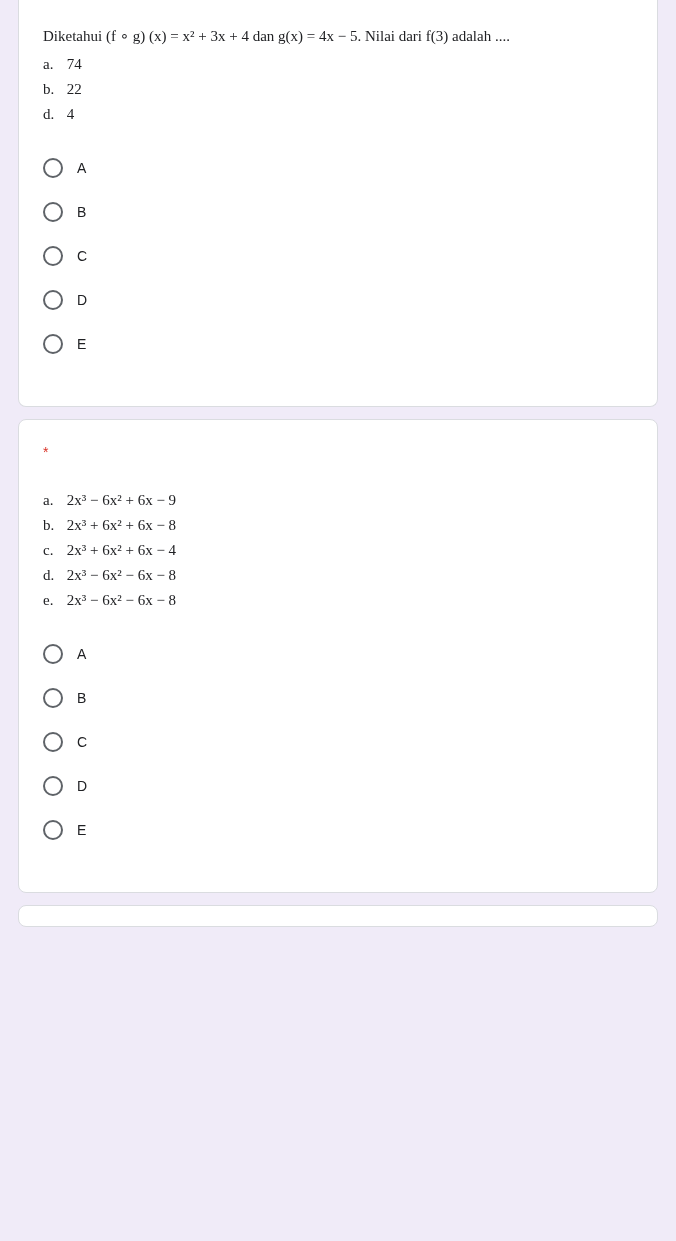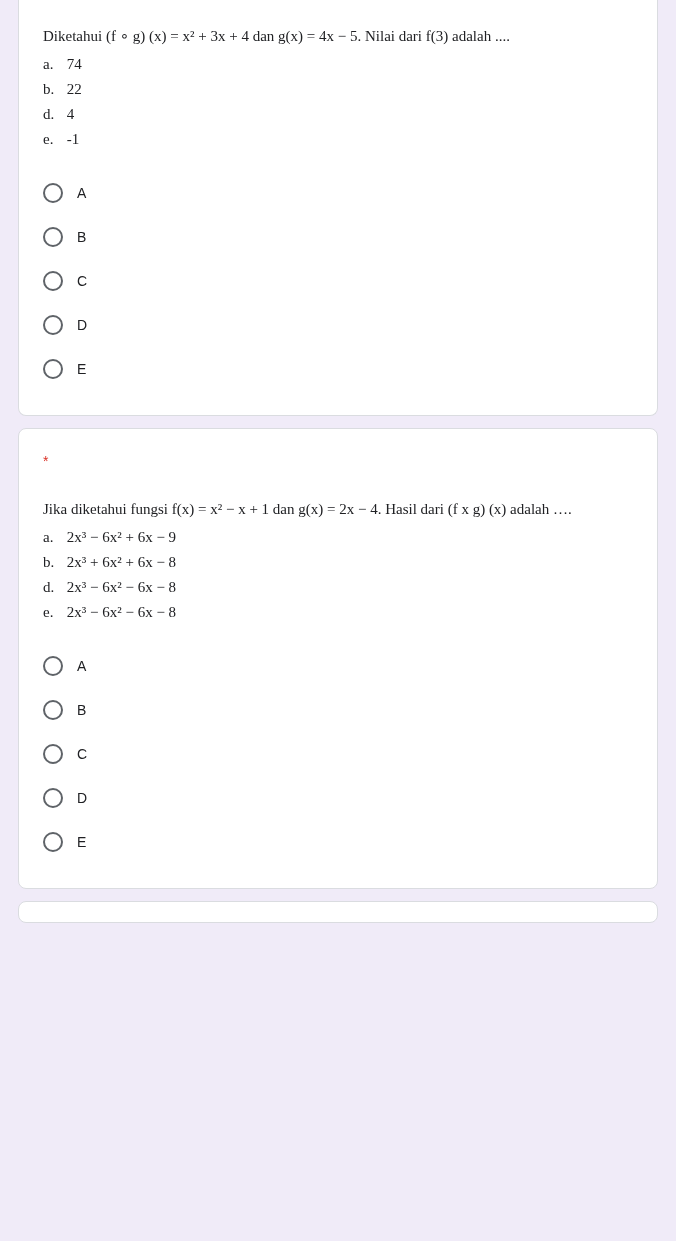--- a/index.html
+++ b/index.html
@@ -8,21 +8,21 @@
     font-family: Arial, sans-serif;
     color: #202124;
     width: 676px;
     padding: 0;
   }
   .card {
     background: #fff;
     border: 1px solid #dadce0;
     border-radius: 8px;
     margin: 12px 18px;
-    padding: 24px 24px 24px 24px;
+    padding: 24px 24px 40px 24px;
   }
   .card.first {
     margin-top: 0;
     border-top-left-radius: 0;
     border-top-right-radius: 0;
     border-top: none;
   }
   .question-img {
     font-family: "Times New Roman", Times, serif;
     font-size: 15px;
@@ -71,21 +71,20 @@
 </head>
 <body>
 
 <div class="card first">
   <div class="question-img">
     <div class="prompt">Diketahui (f ∘ g) (x) = x² + 3x + 4 dan g(x) = 4x − 5. Nilai dari f(3) adalah ....</div>
     <div class="opts">
       <div><span class="opt-letter">a.</span>&nbsp;<span>74</span></div>
       <div><span class="opt-letter">b.</span>&nbsp;<span>22</span></div>
       <div><span class="opt-letter">d.</span>&nbsp;<span>4</span></div>
-      <div><span class="opt-letter">e.</span>&nbsp;<span>-1</span></div>
     </div>
   </div>
   <div class="radio-group">
     <div class="radio-row">
       <span class="radio-circle"></span>
       <span class="radio-label">A</span>
     </div>
     <div class="radio-row">
       <span class="radio-circle"></span>
       <span class="radio-label">B</span>
@@ -101,24 +100,24 @@
     <div class="radio-row">
       <span class="radio-circle"></span>
       <span class="radio-label">E</span>
     </div>
   </div>
 </div>
 
 <div class="card">
   <span class="req">*</span>
   <div class="question-img">
-    <div class="prompt">Jika diketahui fungsi f(x) = x² − x + 1 dan g(x) = 2x − 4. Hasil dari (f x g) (x) adalah ….</div>
     <div class="opts">
       <div><span class="opt-letter">a.</span>&nbsp;<span>2x³ − 6x² + 6x − 9</span></div>
       <div><span class="opt-letter">b.</span>&nbsp;<span>2x³ + 6x² + 6x − 8</span></div>
+      <div><span class="opt-letter">c.</span>&nbsp;<span>2x³ + 6x² + 6x − 4</span></div>
       <div><span class="opt-letter">d.</span>&nbsp;<span>2x³ − 6x² − 6x − 8</span></div>
       <div><span class="opt-letter">e.</span>&nbsp;<span>2x³ − 6x² − 6x − 8</span></div>
     </div>
   </div>
   <div class="radio-group">
     <div class="radio-row">
       <span class="radio-circle"></span>
       <span class="radio-label">A</span>
     </div>
     <div class="radio-row">

